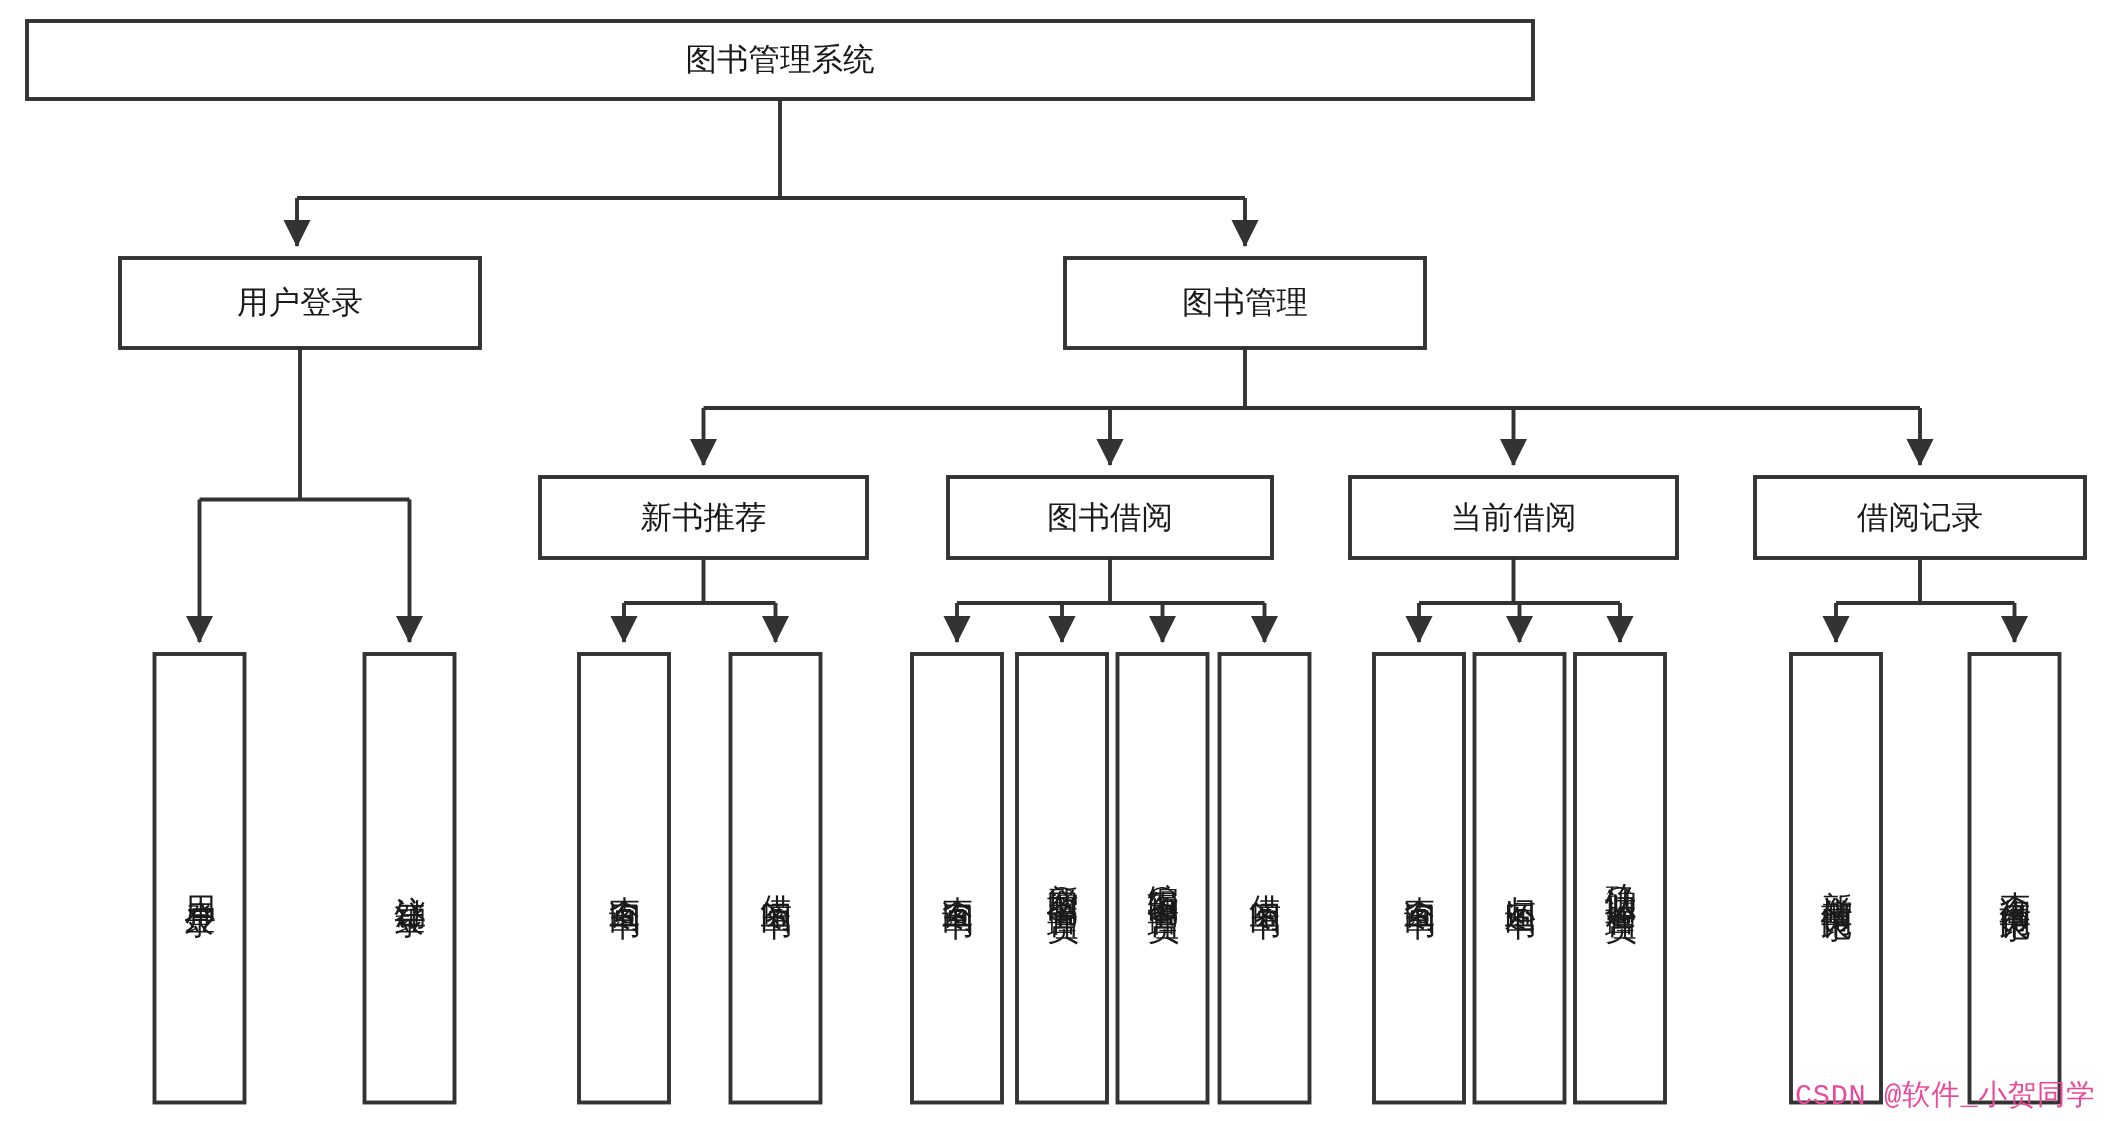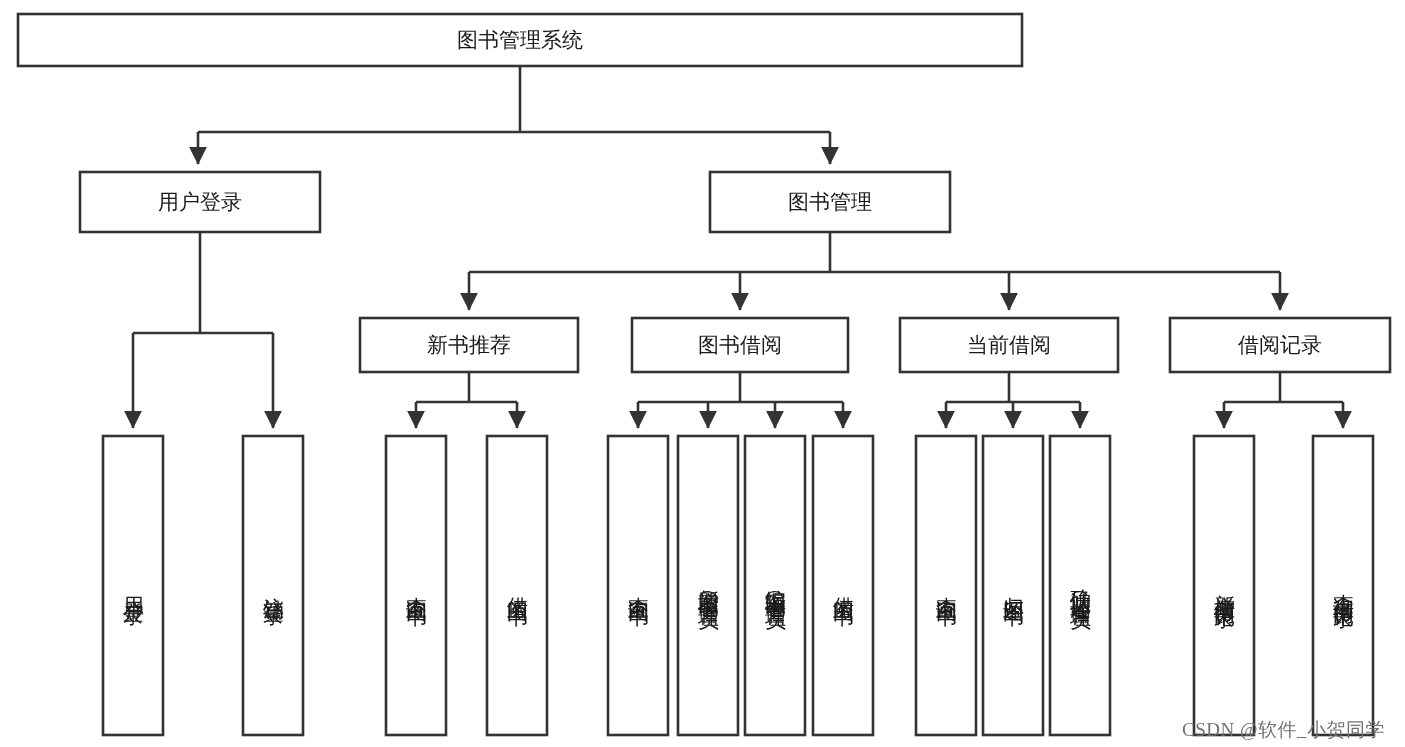--- a/index.html
+++ b/index.html
@@ -68,25 +68,25 @@
     color: #1a1a1a;
     text-align: center;
     display: flex;
     align-items: center;
     justify-content: center;
     white-space: nowrap;
     pointer-events: none;
   }
   .watermark {
     position: absolute;
-    right: 20px;
+    right: 8px;
     bottom: 4px;
-    font-family: Liberation Serif, serif;
+    font-family: Liberation Mono, monospace;
     font-size: 19px;
-    color: #737373;
+    color: #ec4899;
     letter-spacing: 0.5px;
     white-space: nowrap;
   }
 </style>
 </head>
 <body>
 
 <div id="diagram-root">
 
   <svg id="tree-svg" viewBox="0 0 1405 747">

